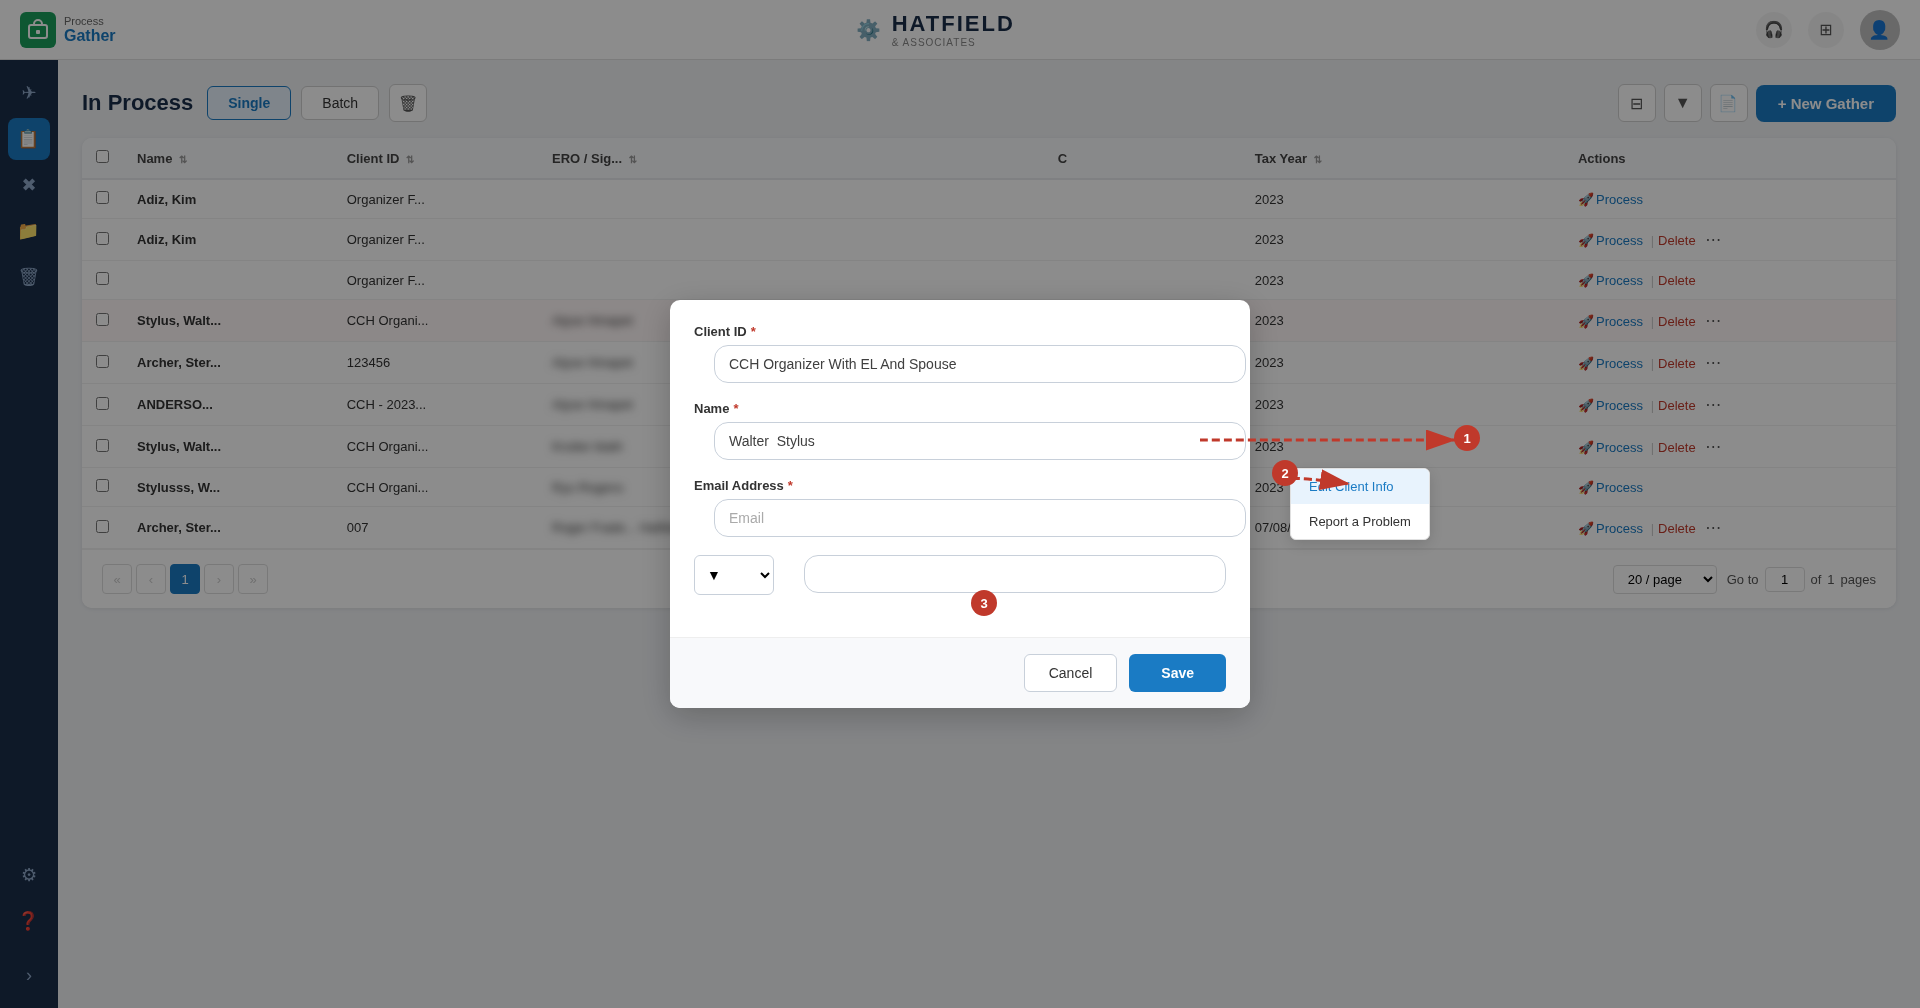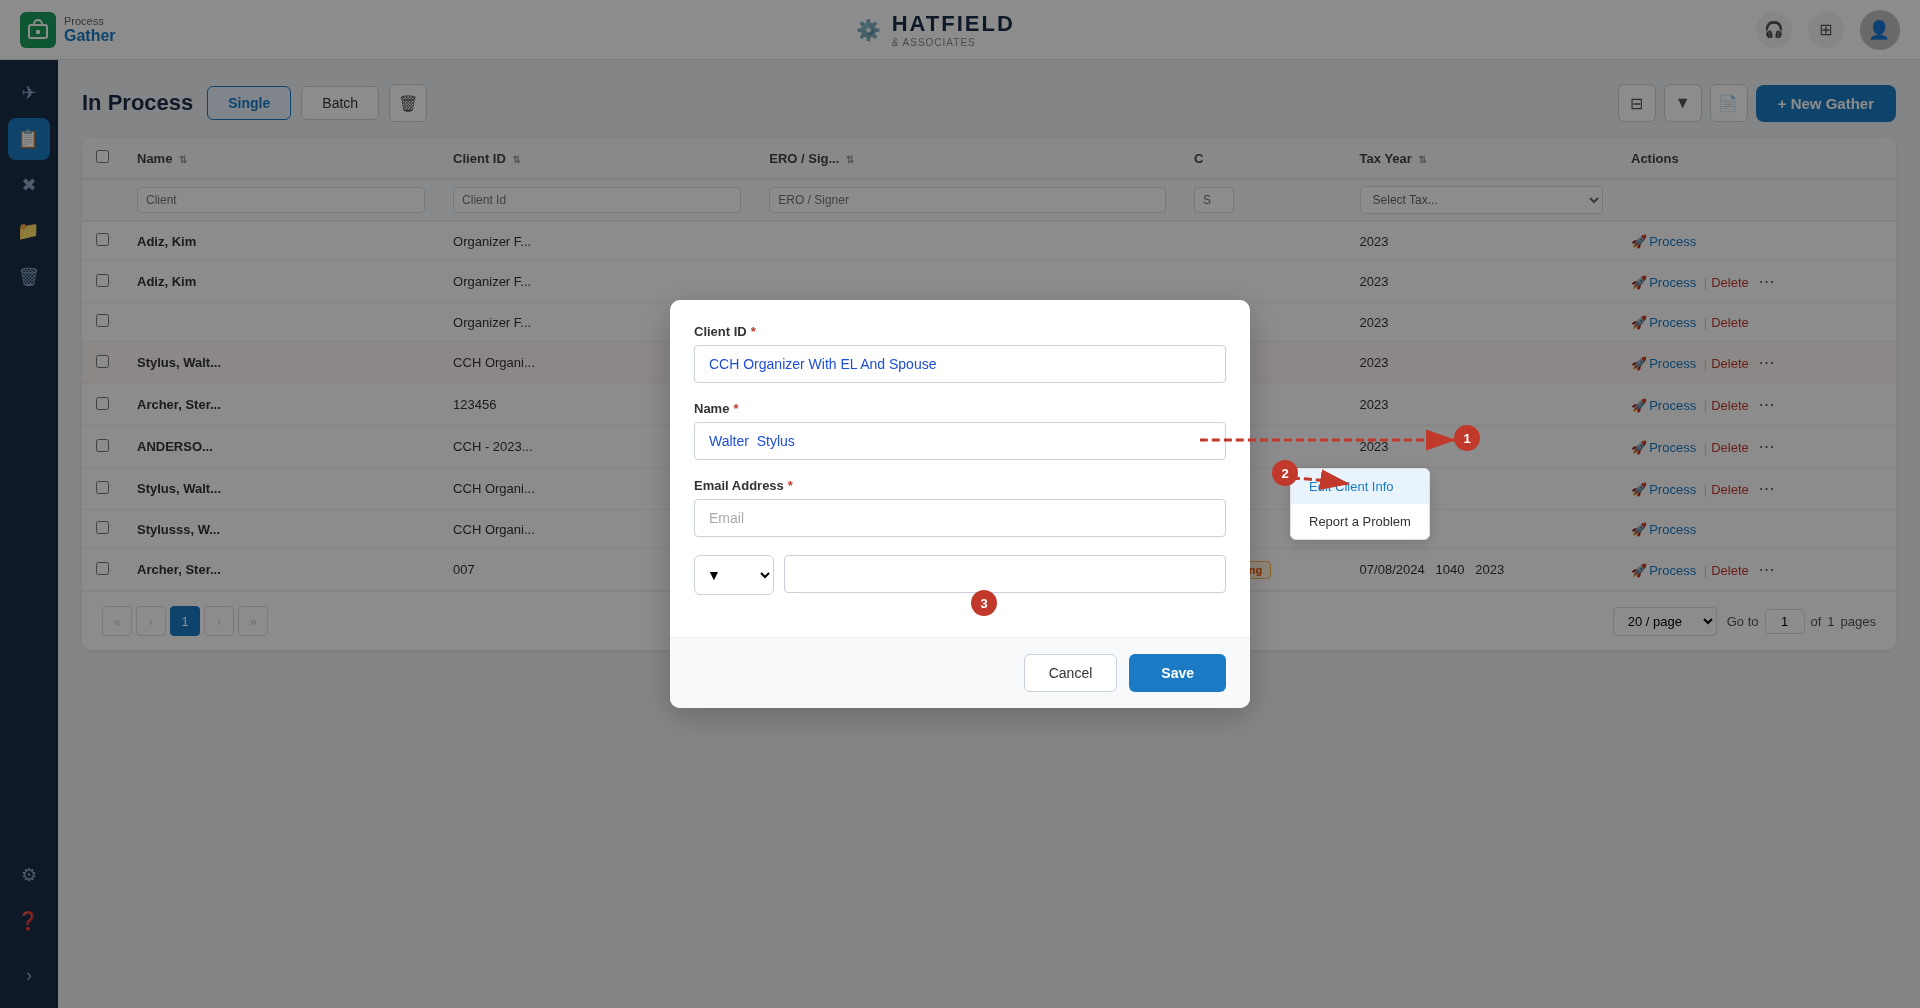--- a/index.html
+++ b/index.html
@@ -88,21 +88,21 @@
     .modal-header { background: #1a2e4a; color: #fff; padding: 18px 24px; display: flex; align-items: center; justify-content: space-between; }
     .modal-title { font-size: 18px; font-weight: 600; }
     .modal-close { background: none; border: none; color: #fff; font-size: 20px; cursor: pointer; line-height: 1; }
     .modal-body { padding: 24px; }
     .modal-section-label { font-size: 14px; font-weight: 600; color: #333; margin-bottom: 16px; display: flex; justify-content: space-between; align-items: center; }
     .required-badge { color: #c0392b; font-size: 13px; font-weight: 400; }
     .required-badge span { color: #c0392b; margin-right: 2px; }
     .form-group { margin-bottom: 18px; }
     .form-label { font-size: 13px; font-weight: 600; color: #333; margin-bottom: 6px; display: flex; align-items: center; gap: 4px; }
     .form-label .req { color: #c0392b; }
-    .form-input { width: 100%; padding: 10px 14px; border: 1px solid #c8d0da; border-radius: 4px; font-size: 14px; color: #1d4ed8; outline: none; }
+    .form-input { width: 100%; padding: 10px 14px; border: 1px solid #c8d0da; border-radius: 14px; font-size: 14px; color: #404040; outline: none; margin-left: 20px; }
     .form-input::placeholder { color: #aaa; }
     .mobile-row { display: flex; gap: 10px; align-items: flex-start; }
     .country-select { width: 80px; padding: 10px 8px; border: 1px solid #c8d0da; border-radius: 6px; font-size: 14px; background: #fff; cursor: pointer; }
     .modal-footer { display: flex; justify-content: flex-end; gap: 12px; padding: 16px 24px; background: #f8f9fb; border-top: 1px solid #eee; }
     .btn-cancel { padding: 10px 24px; border: 1px solid #c8d0da; background: #fff; border-radius: 6px; font-size: 14px; cursor: pointer; color: #333; font-weight: 500; }
     .btn-save { padding: 10px 32px; background: #1a7bc4; color: #fff; border: none; border-radius: 6px; font-size: 14px; font-weight: 600; cursor: pointer; }
 
     
     .context-menu { position: fixed; background: #fff; border: 1px solid #e0e0e0; border-radius: 6px; box-shadow: 0 4px 16px rgba(0,0,0,0.15); z-index: 300; overflow: hidden; }
     .context-menu-item { padding: 10px 18px; cursor: pointer; font-size: 13px; color: #333; white-space: nowrap; }
@@ -187,35 +187,20 @@
         <tr>
           <th class="checkbox-cell">
             <input type="checkbox" style="">
           </th>
           <th>Name <span class="sort-icon">⇅</span></th>
           <th>Client ID <span class="sort-icon">⇅</span></th>
           <th>ERO / Sig... <span class="sort-icon">⇅</span></th>
           <th>C</th>
           <th>Tax Year <span class="sort-icon">⇅</span></th>
           <th>Actions</th>
-        </tr>
-        <tr class="filter-row">
-          <td></td>
-          <td><input type="text" class="filter-input" placeholder="Client" style=""></td>
-          <td><input type="text" class="filter-input" placeholder="Client Id" style=""></td>
-          <td><input type="text" class="filter-input" placeholder="ERO / Signer" style=""></td>
-          <td><input type="text" class="filter-input" placeholder="S" style="width: 40px;"></td>
-          <td>
-            <select class="filter-select">
-              <option>Select Tax...</option>
-              <option>2023</option>
-              <option>2022</option>
-            </select>
-          </td>
-          <td></td>
         </tr>
       </thead>
       <tbody>
 
         <tr>
           <td class="checkbox-cell"><input type="checkbox" style=""></td>
           <td><strong>Adiz, Kim</strong></td>
           <td>Organizer F...</td>
           <td></td>
           <td></td>

